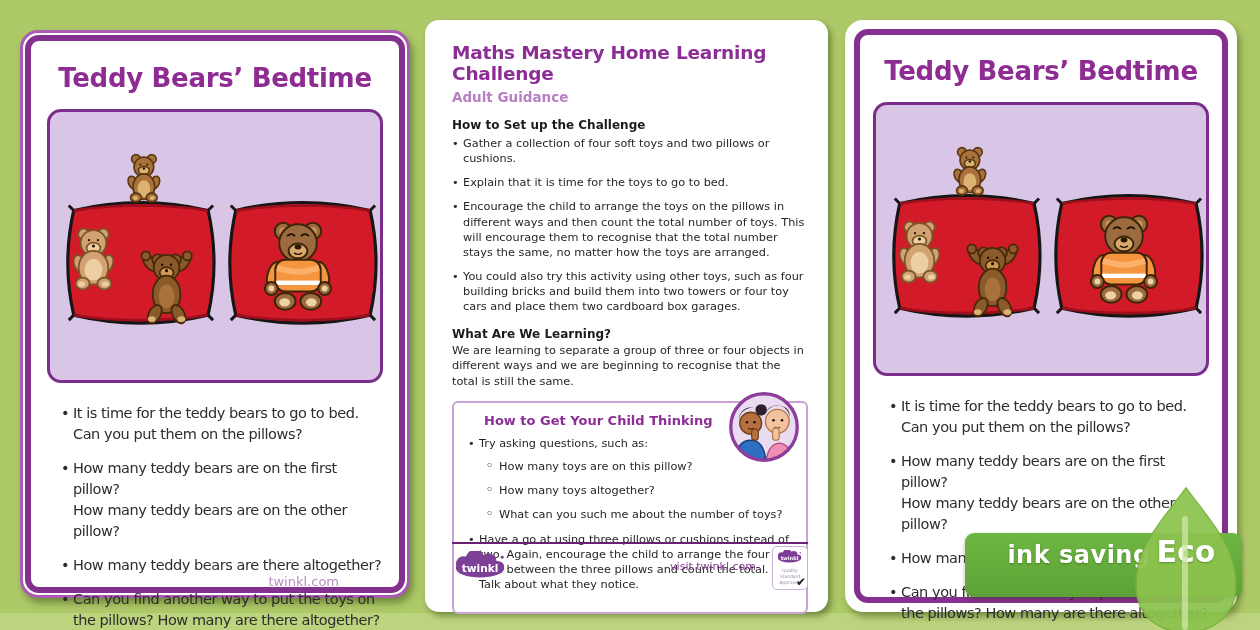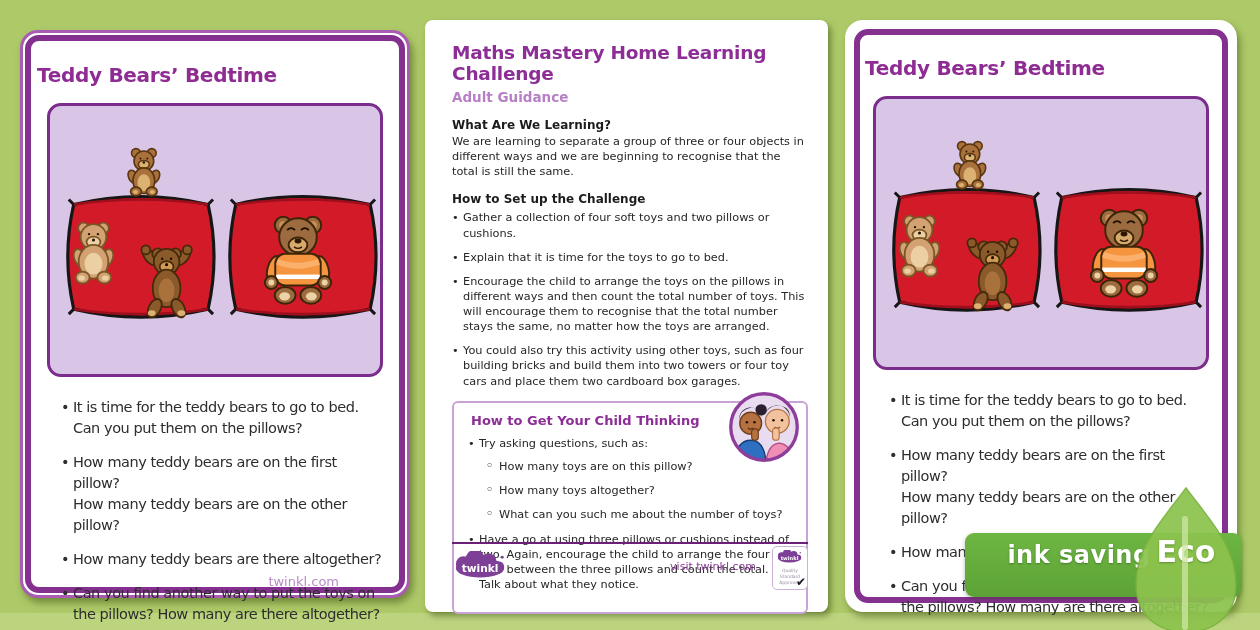--- a/index.html
+++ b/index.html
@@ -7,25 +7,25 @@
   .stage{position:absolute;inset:0;}
   .bottom-strip{position:absolute;left:0;top:613px;width:100%;height:17px;background:#bdd47f;}
 
   
   .page{position:absolute;background:#ffffff;}
   .teddy-page{border-radius:18px;box-shadow:3px 5px 7px rgba(70,90,25,.55);}
   .teddy-page .frame{position:absolute;pointer-events:none;border-radius:14px;}
   .teddy-page.v1{border:3px solid #aa5cb5;}
   .teddy-page.v1 .frame{inset:2px;border:6px solid #84308e;}
   .teddy-page.v2 .frame{inset:9px;border:6px solid #84308e;}
-  .guidance-page{border-radius:8px;box-shadow:3px 4px 6px rgba(60,80,20,.55);}
+  .guidance-page{border-radius:14px;box-shadow:3px 4px 6px rgba(60,80,20,.55);}
 
   
   .teddy-inner{position:absolute;inset:8px 14px;}
-  .teddy-title{margin:22px 0 16px;font-size:20px;font-weight:bold;
+  .teddy-title{margin:22px 0 16px;text-align:center;font-size:26px;font-weight:bold;
                color:#8e2c93;letter-spacing:-.3px;}
   .illus-panel{margin:13px auto 0;width:330px;height:268px;background:#d9c6e6;
                border:3px solid #7b2d8b;border-radius:14px;overflow:hidden;}
   .teddy-bullets{margin:20px 6px 0 24px;padding:0;list-style:none;}
   .teddy-bullets li{position:relative;margin:0 0 13px;padding-left:12px;
     font-size:14.5px;line-height:1.45;letter-spacing:-.45px;color:#2d2d2d;white-space:pre-line;}
   .teddy-bullets li::before{content:"•";position:absolute;left:0;top:0;color:#2d2d2d;}
   .page-watermark{position:absolute;bottom:-2px;right:54px;font-size:13px;color:#b98cc4;}
 
   
@@ -33,21 +33,21 @@
   .g-title{margin:0;font-size:18.5px;font-weight:bold;color:#8c2e96;letter-spacing:-.2px;}
   .g-subtitle{margin:5px 0 0;font-size:13.5px;font-weight:bold;color:#b77fc4;}
   .g-section{margin-top:13px;}
   .g-h{margin:0 0 2px;font-size:12px;font-weight:bold;color:#1c1c1c;}
   .g-p{margin:0;font-size:11.3px;line-height:1.34;color:#262626;}
   .g-ul{margin:4px 0 0;padding:0;list-style:none;}
   .g-ul li{position:relative;margin:0 0 9px;padding-left:11px;font-size:11.3px;line-height:1.34;color:#262626;}
   .g-ul li::before{content:"•";position:absolute;left:0;top:0;color:#262626;}
   .think-box{position:relative;margin-top:12px;border:2px solid #c9a3d6;border-radius:6px;
              padding:10px 14px 11px;}
-  .think-title{margin:0 3px 8px;font-size:13px;font-weight:bold;color:#8c2e96;}
+  .think-title{margin:0 16px 8px;font-size:13px;font-weight:bold;color:#8c2e96;}
   .kids-circle{position:absolute;top:-14px;right:4px;width:76px;height:76px;}
   .g-sub{margin:7px 0 0 18px;padding:0;list-style:none;}
   .g-sub li{position:relative;margin:0 0 11px;padding-left:13px;font-size:11.3px;color:#262626;}
   .g-sub li::before{content:"◦";position:absolute;left:0;top:-1px;font-weight:bold;color:#262626;}
   .g-footer{position:absolute;left:27px;right:20px;bottom:20px;height:48px;border-top:2.5px solid #6a2077;}
   .twinkl-logo{position:absolute;left:0;top:7px;width:58px;height:30px;}
   .visit-text{position:absolute;right:52px;top:16px;font-size:11px;font-weight:normal;color:#8c3f98;}
   .quality-badge{position:absolute;right:0;top:2px;width:36px;height:44px;background:#fff;
     border:1.5px solid #cbb2d8;border-radius:5px;box-sizing:border-box;text-align:center;}
   .quality-badge .mini-cloud{width:28px;height:14px;margin-top:3px;}
@@ -234,32 +234,32 @@
       <div class="page-watermark">twinkl.com</div>
     </div>
   </div>
 
   <div class="page guidance-page" style="left:425px;top:20px;width:403px;height:592px;">
     <div class="g-inner">
       <h2 class="g-title">Maths Mastery Home Learning Challenge</h2>
       <p class="g-subtitle">Adult Guidance</p>
 
       <div class="g-section">
-        <h3 class="g-h">What Are We Learning?</h3>
-        <p class="g-p">We are learning to separate a group of three or four objects in different ways and we are beginning to recognise that the total is still the same.</p>
-      </div>
-
-      <div class="g-section">
         <h3 class="g-h">How to Set up the Challenge</h3>
         <ul class="g-ul">
           <li>Gather a collection of four soft toys and two pillows or cushions.</li>
           <li>Explain that it is time for the toys to go to bed.</li>
           <li>Encourage the child to arrange the toys on the pillows in different ways and then count the total number of toys. This will encourage them to recognise that the total number stays the same, no matter how the toys are arranged.</li>
           <li>You could also try this activity using other toys, such as four building bricks and build them into two towers or four toy cars and place them two cardboard box garages.</li>
         </ul>
+      </div>
+
+      <div class="g-section">
+        <h3 class="g-h">What Are We Learning?</h3>
+        <p class="g-p">We are learning to separate a group of three or four objects in different ways and we are beginning to recognise that the total is still the same.</p>
       </div>
 
       <div class="think-box">
         <svg class="kids-circle" viewBox="0 0 80 80">
             <use href="#kids-art"></use>
           </svg>
         <h3 class="think-title">How to Get Your Child Thinking</h3>
         <ul class="g-ul">
           <li>Try asking questions, such as:</li>
         </ul>

